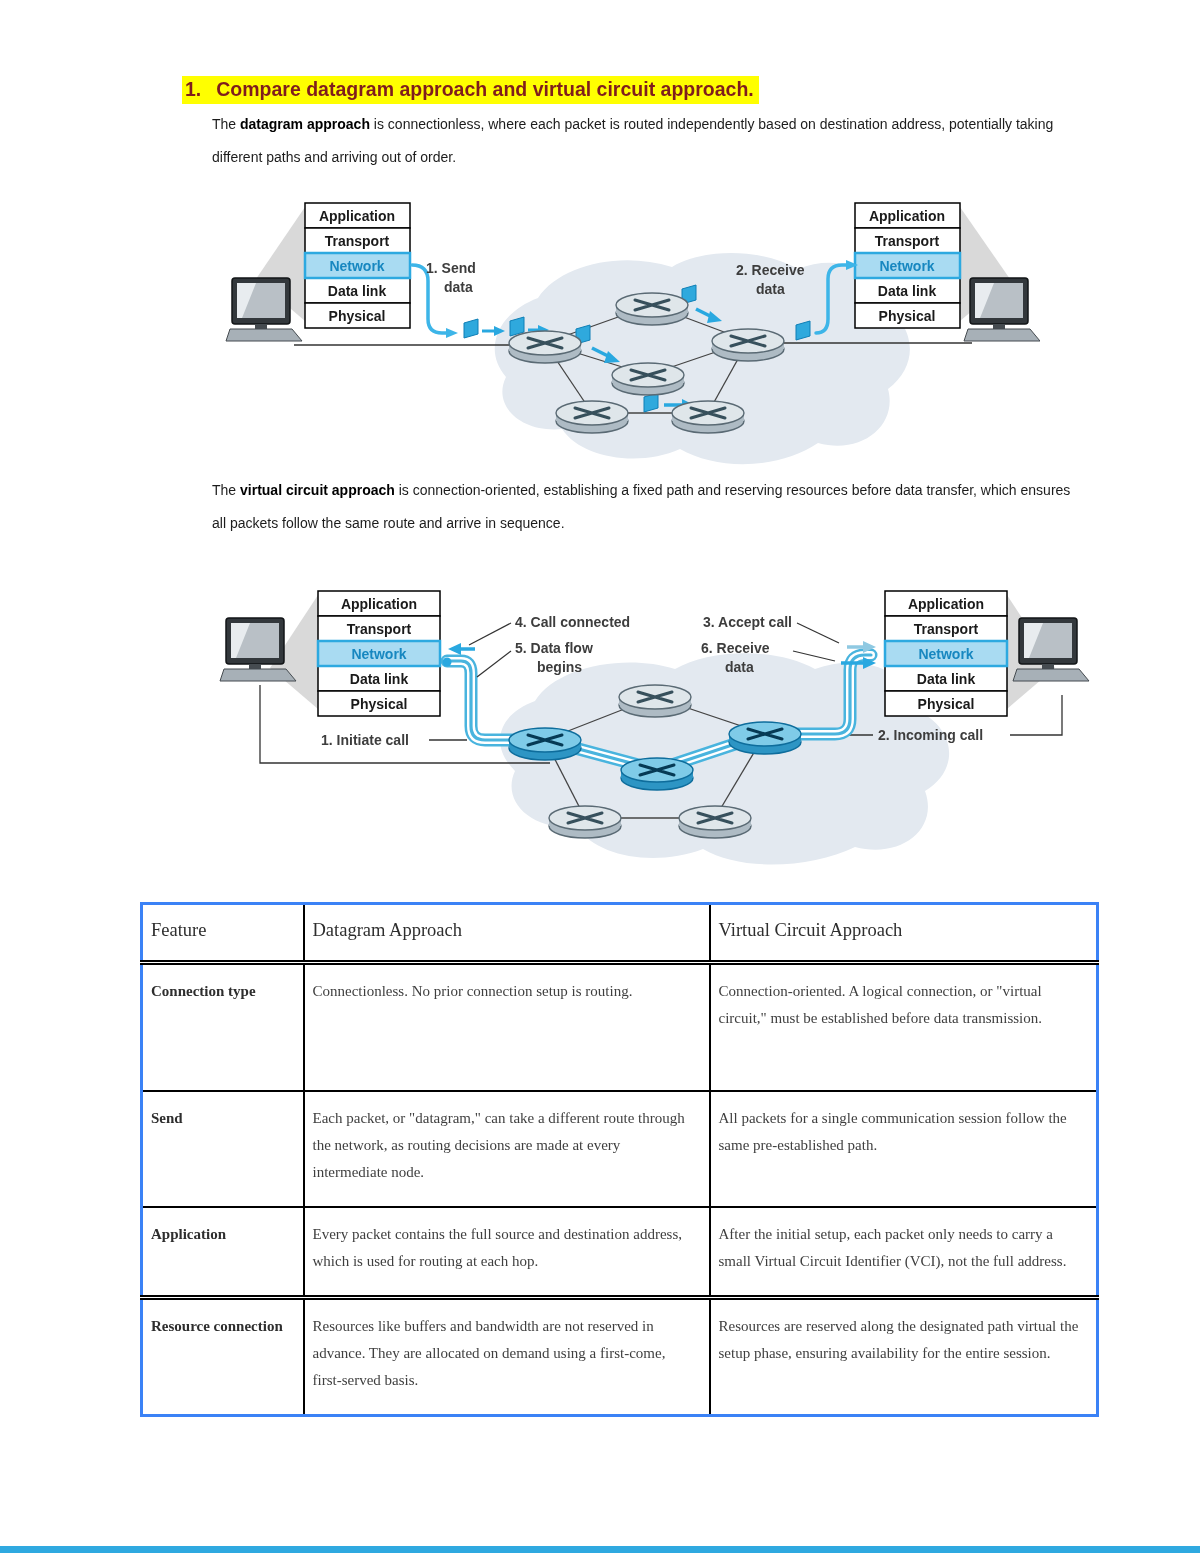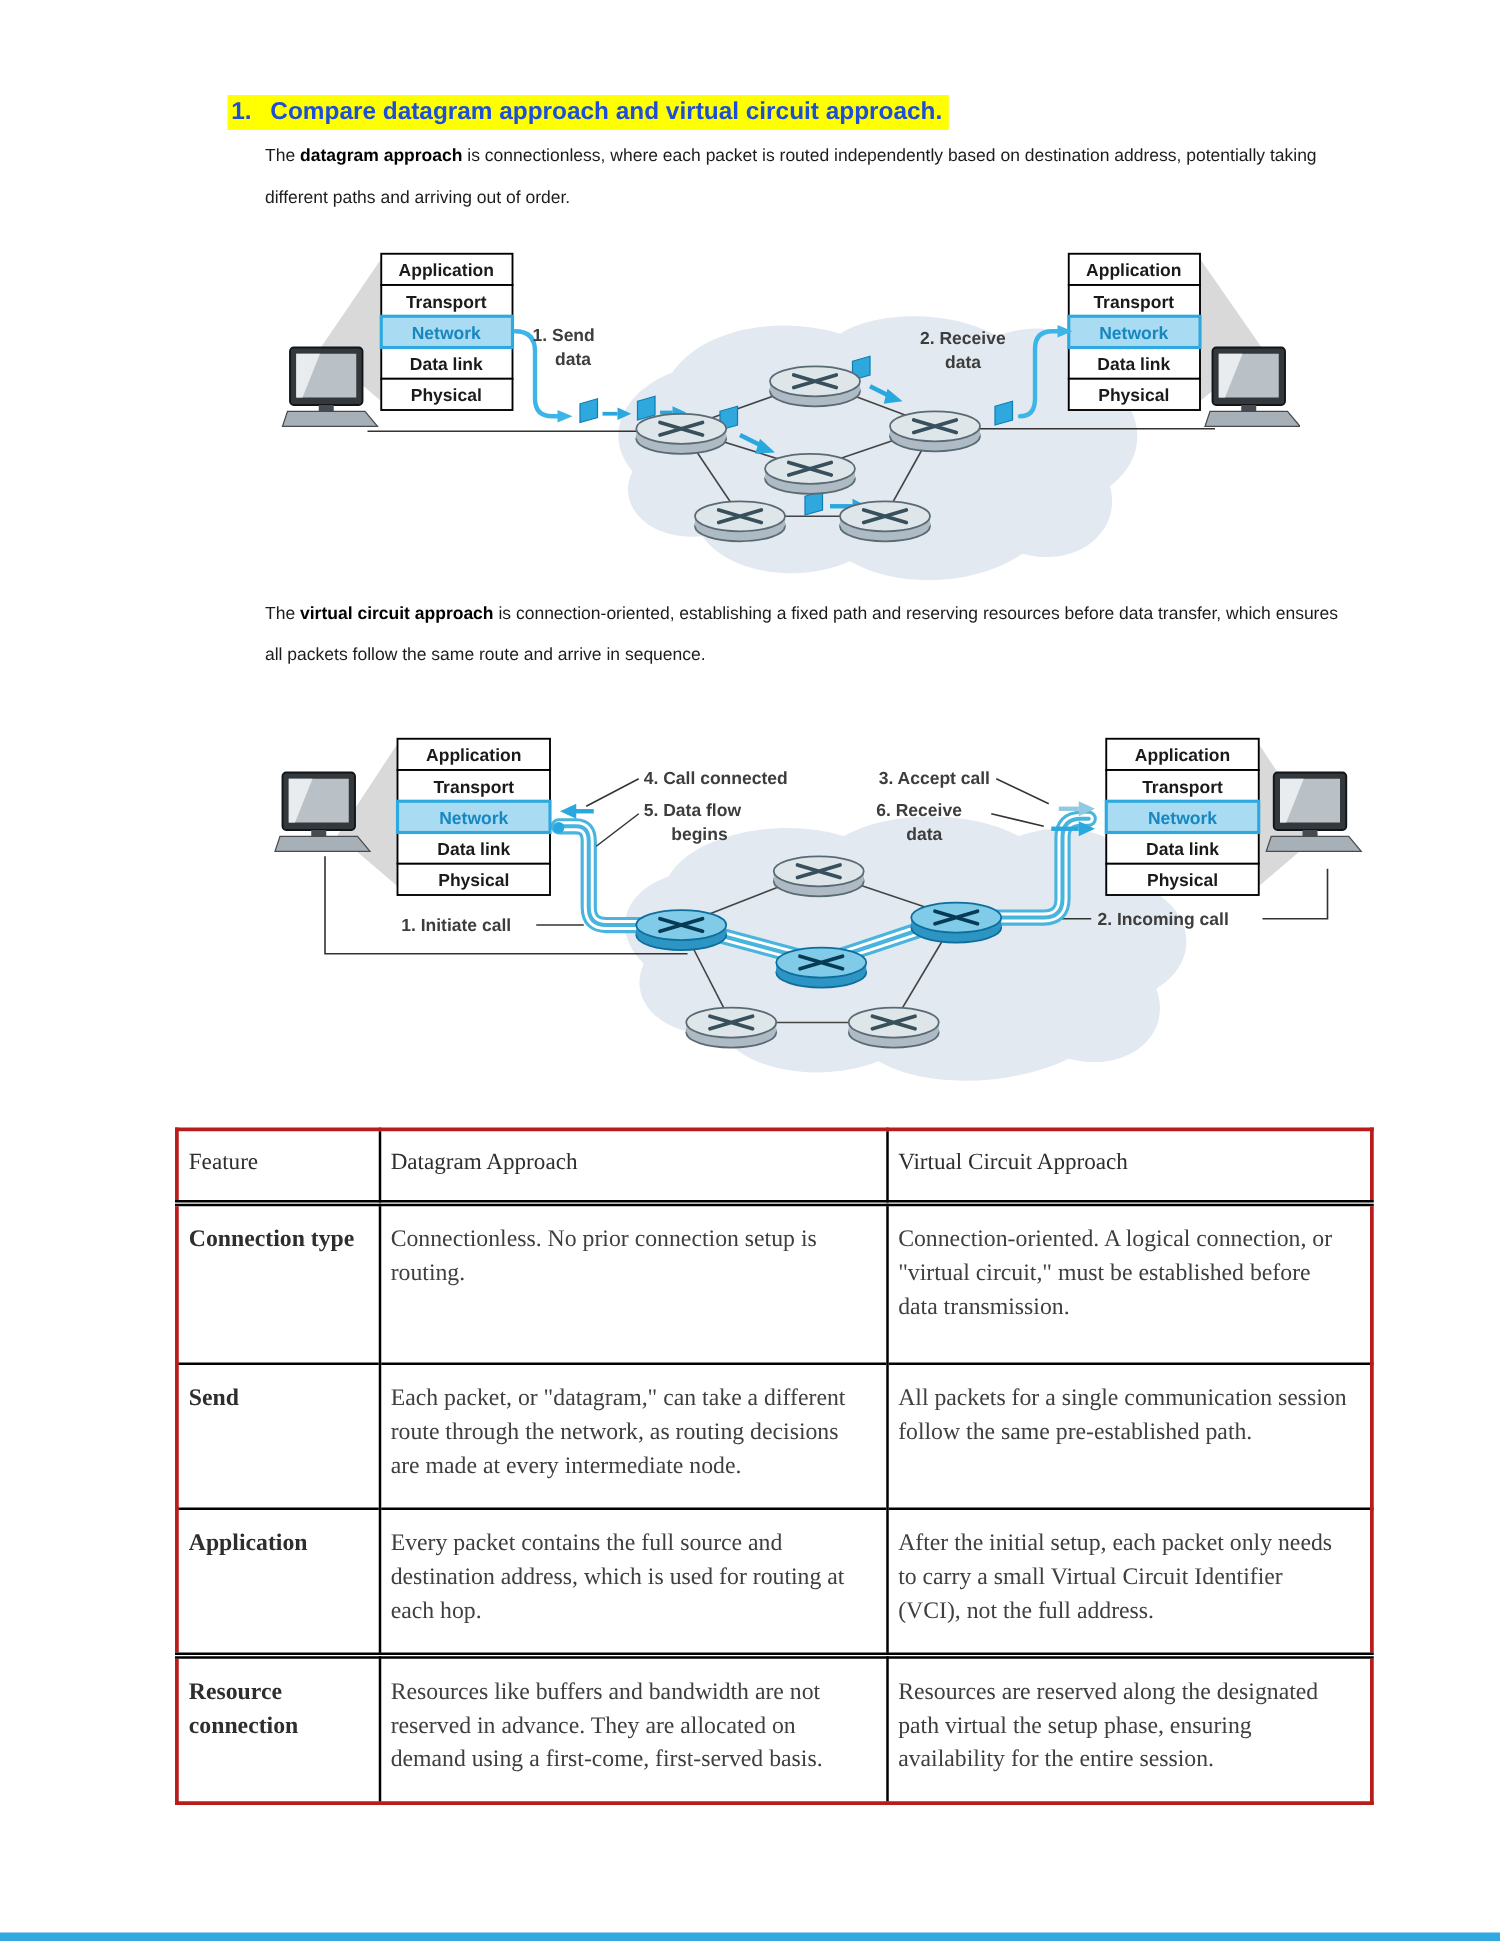--- a/index.html
+++ b/index.html
@@ -1,39 +1,39 @@
 <!DOCTYPE html>
 <html><head>
 <meta charset="utf-8">
 <style>
   html,body{margin:0;padding:0;background:#ffffff;}
   .page{position:relative;width:1200px;height:1553px;background:#ffffff;overflow:hidden;
         font-family:"Liberation Sans",sans-serif;}
   
-  .heading{position:absolute;left:170px;top:76px;font-size:19.5px;font-weight:bold;color:#1d4ed8;padding-left:12px;}
+  .heading{position:absolute;left:170px;top:76px;font-size:19.5px;font-weight:bold;color:#7f1d1d;padding-left:12px;}
   .heading .hl{background:#ffff00;padding:2px 5px 3px 3px;display:inline-block;}
   .heading .num{margin-right:15px;}
   
   .para{position:absolute;left:212px;width:862px;font-size:14px;line-height:33px;color:#1c1c1c;}
   .para b{font-weight:bold;color:#000;}
   .para1{top:108px;}
   .para2{top:474px;}
   
   .d1{position:absolute;left:220px;top:193px;}
   .d2{position:absolute;left:215px;top:583px;}
   svg text{font-family:"Liberation Sans",sans-serif;}
   .stk-label{font-size:14px;font-weight:bold;fill:#1a1a1a;}
   .stk-net{fill:#1787c0;}
   .dlabel{font-size:14px;font-weight:bold;fill:#3d3d3d;}
   
   .cmp-table{position:absolute;left:140px;top:902px;width:956px;border-collapse:collapse;
              font-family:"Liberation Serif",serif;color:#3f3f3f;table-layout:fixed;}
-  .cmp-table{border:3px solid #b91c1c;}
+  .cmp-table{border:3px solid #3b82f6;}
   .cmp-table th,.cmp-table td{border-left:2px solid #000;vertical-align:top;text-align:left;
-             font-size:19px;line-height:27px;font-weight:normal;padding:13px 15px 20px 8px;}
+             font-size:15px;line-height:27px;font-weight:normal;padding:13px 15px 20px 8px;}
   .cmp-table thead th{font-size:18.5px;color:#2e2e2e;padding:12px 8px 16px 8px;height:26px;}
   .cmp-table thead tr{border-bottom:5px double #000;}
   .cmp-table .r1{height:128px;}
   .cmp-table .row-solid{border-bottom:2.5px solid #000;}
   .cmp-table .row-double{border-bottom:5px double #000;}
   .cmp-table td.feat{font-weight:bold;color:#2e2e2e;}
   
   .bottom-bar{position:absolute;left:0;bottom:0;width:100%;height:7px;background:#2fa9e0;}
 </style>
 </head>

